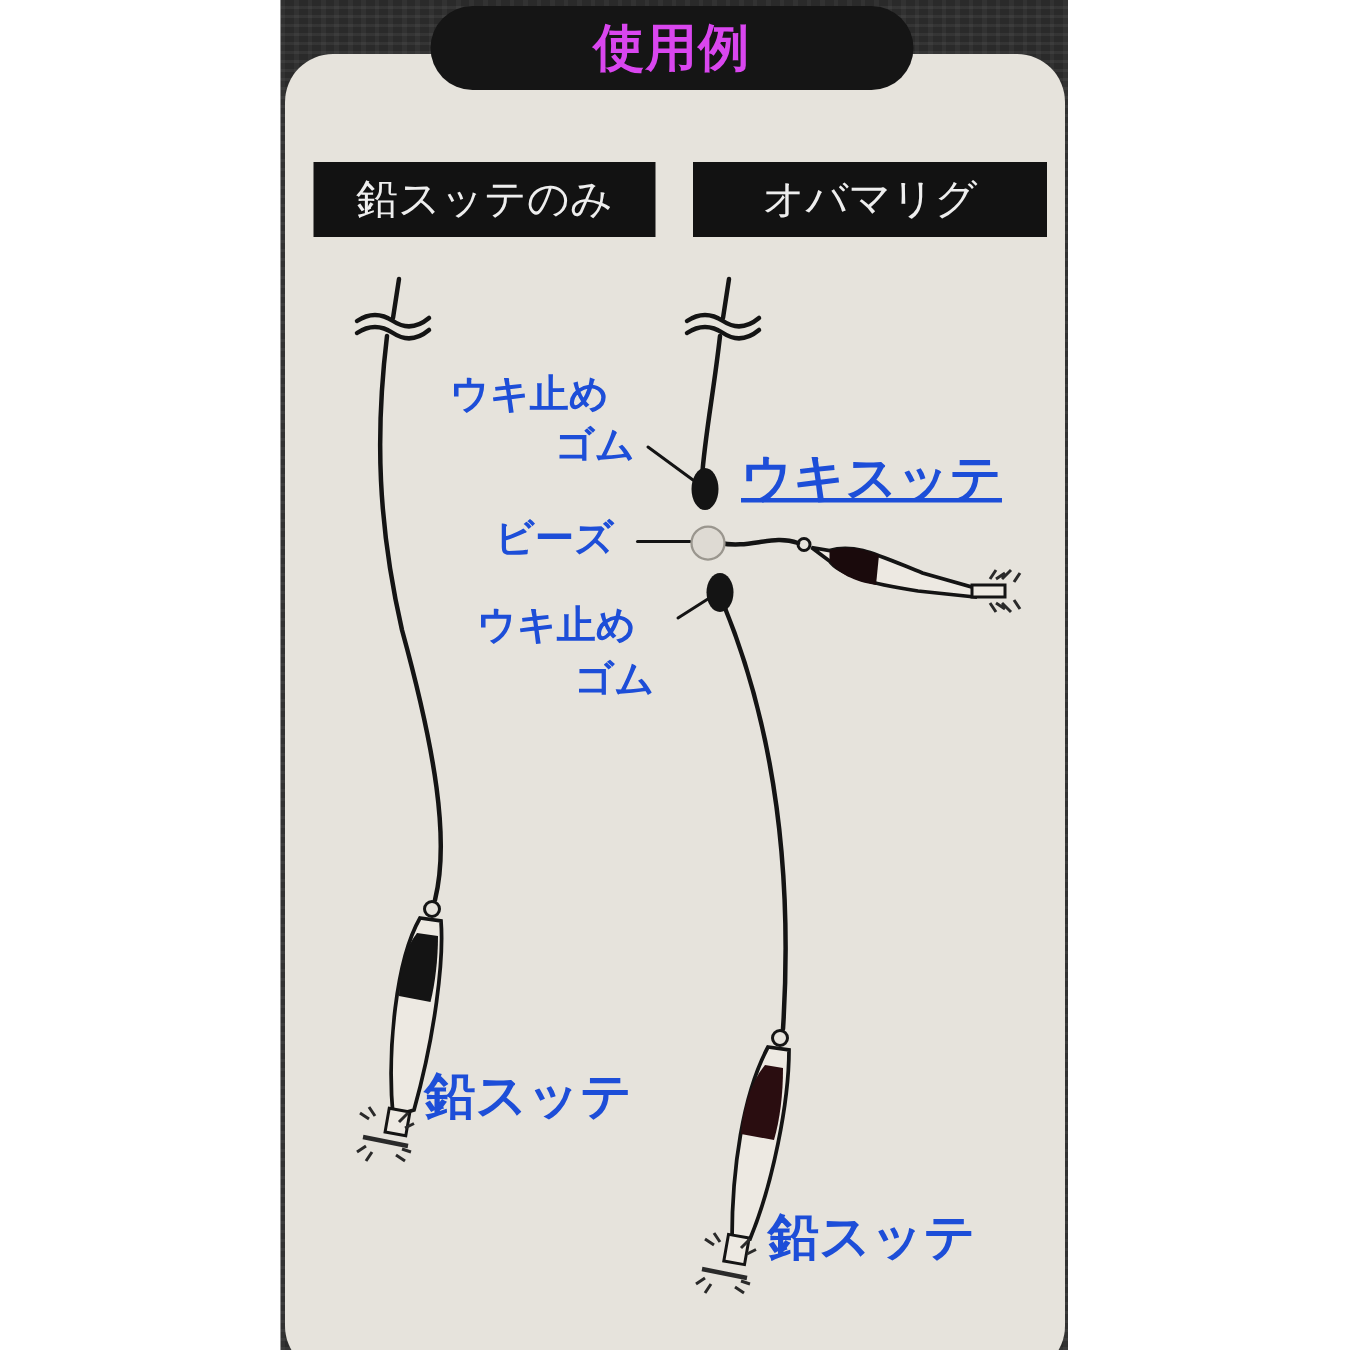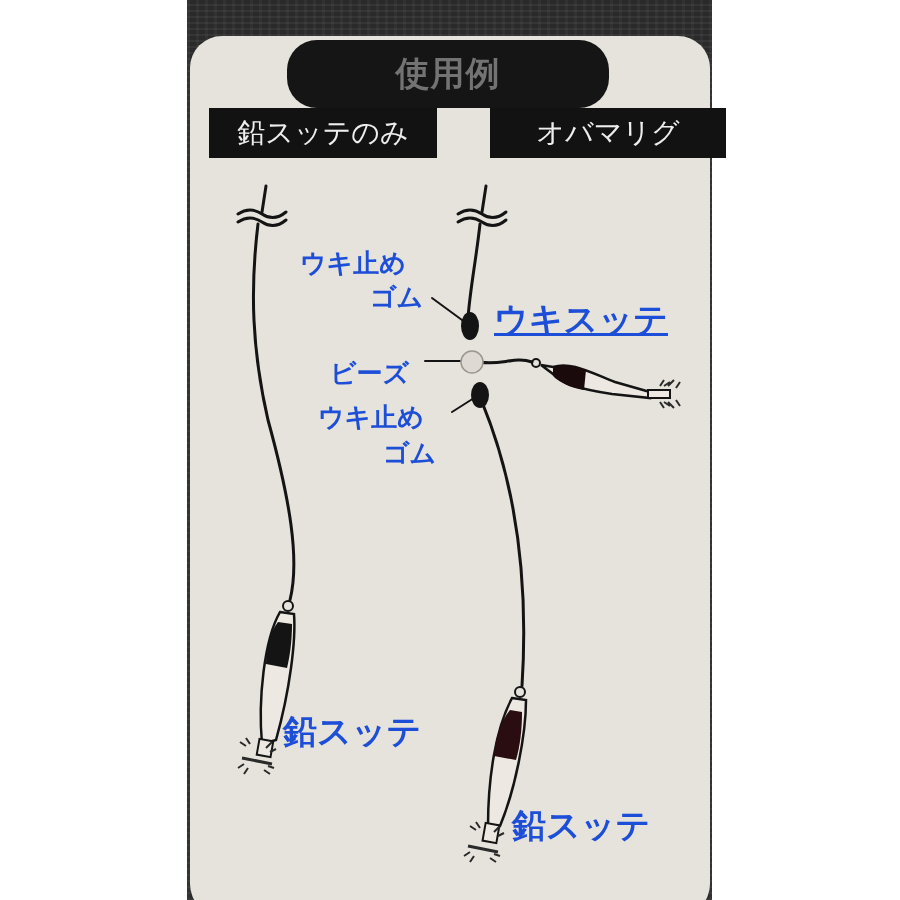--- a/index.html
+++ b/index.html
@@ -12,32 +12,31 @@
     background: #2a2a2a;
     background-image:
       repeating-linear-gradient(0deg, rgba(255,255,255,0.05) 0 2px, rgba(0,0,0,0) 2px 6px),
       repeating-linear-gradient(90deg, rgba(255,255,255,0.04) 0 3px, rgba(0,0,0,0) 3px 9px);
   }
   .card {
     position: absolute; left: 190px; top: 36px; width: 520px; height: 880px;
     background: #e6e3dc; border-radius: 32px;
   }
   .title-pill {
-    position: absolute; left: 287px; top: 4px; width: 322px; height: 68px;
-    background: #151515; border-radius: 30px; color: #737373;
+    position: absolute; left: 287px; top: 4px; width: 322px; height: 56px;
+    background: #151515; border-radius: 30px; color: #d946ef;
     font-weight: bold; font-size: 34px; display: flex; align-items: center; justify-content: center;
     letter-spacing: 1px;
-    margin-top: 36px;
   }
   .tag {
     position: absolute; top: 108px; height: 50px; background: #121212; color: #eeeeee;
     font-size: 28px; display: flex; align-items: center; justify-content: center;
   }
   .tag-left { left: 209px; width: 228px; text-align: right; }
-  .tag-right { left: 462px; width: 236px; margin-left: 28px; }
+  .tag-right { left: 462px; width: 236px; }
   .label {
     position: absolute; color: #1d4ed8; font-weight: bold; white-space: nowrap; line-height: 1.05;
   }
   .lbl-sm { font-size: 26px; }
   .lbl-lg { font-size: 34px; }
   svg.diagram { position: absolute; left: 0; top: 0; }
 </style>
 </head>
 <body>
 
@@ -102,17 +101,17 @@
     <path d="M510 710 L522 712 C522 730 520 746 516 760 L494 756 C495 740 500 722 510 710 Z" fill="#2a0d10"></path>
     <rect x="484" y="824" width="14" height="18" fill="#ede9e2" stroke="#141414" stroke-width="2" transform="rotate(10 491 833)"></rect>
     <path d="M476 830 l-6 -4 M480 828 l-4 -6 M494 832 l6 -6 M498 836 l6 -3 M470 852 l-6 4 M474 856 l-4 6 M490 858 l6 4 M494 854 l6 2" stroke="#2a2a2a" stroke-width="2"></path>
     <path d="M468 846 l30 6" stroke="#2a2a2a" stroke-width="3"></path>
   </g>
 </svg>
 
 <div class="label lbl-sm" style="left:300px; top:250px;">ウキ止め</div>
 <div class="label lbl-sm" style="left:370px; top:284px;">ゴム</div>
 <div class="label lbl-lg" style="left:494px; top:302px;text-decoration:underline;">ウキスッテ</div>
-<div class="label lbl-sm" style="left:330px; top:360px;">ビーズ</div>
+<div class="label lbl-sm" style="left:330px; top:346px;">ビーズ</div>
 <div class="label lbl-sm" style="left:318px; top:404px;">ウキ止め</div>
 <div class="label lbl-sm" style="left:383px; top:440px;">ゴム</div>
 <div class="label lbl-lg" style="left:283px; top:714px;">鉛スッテ</div>
 <div class="label lbl-lg" style="left:512px; top:808px;">鉛スッテ</div>
 
 </body></html>

